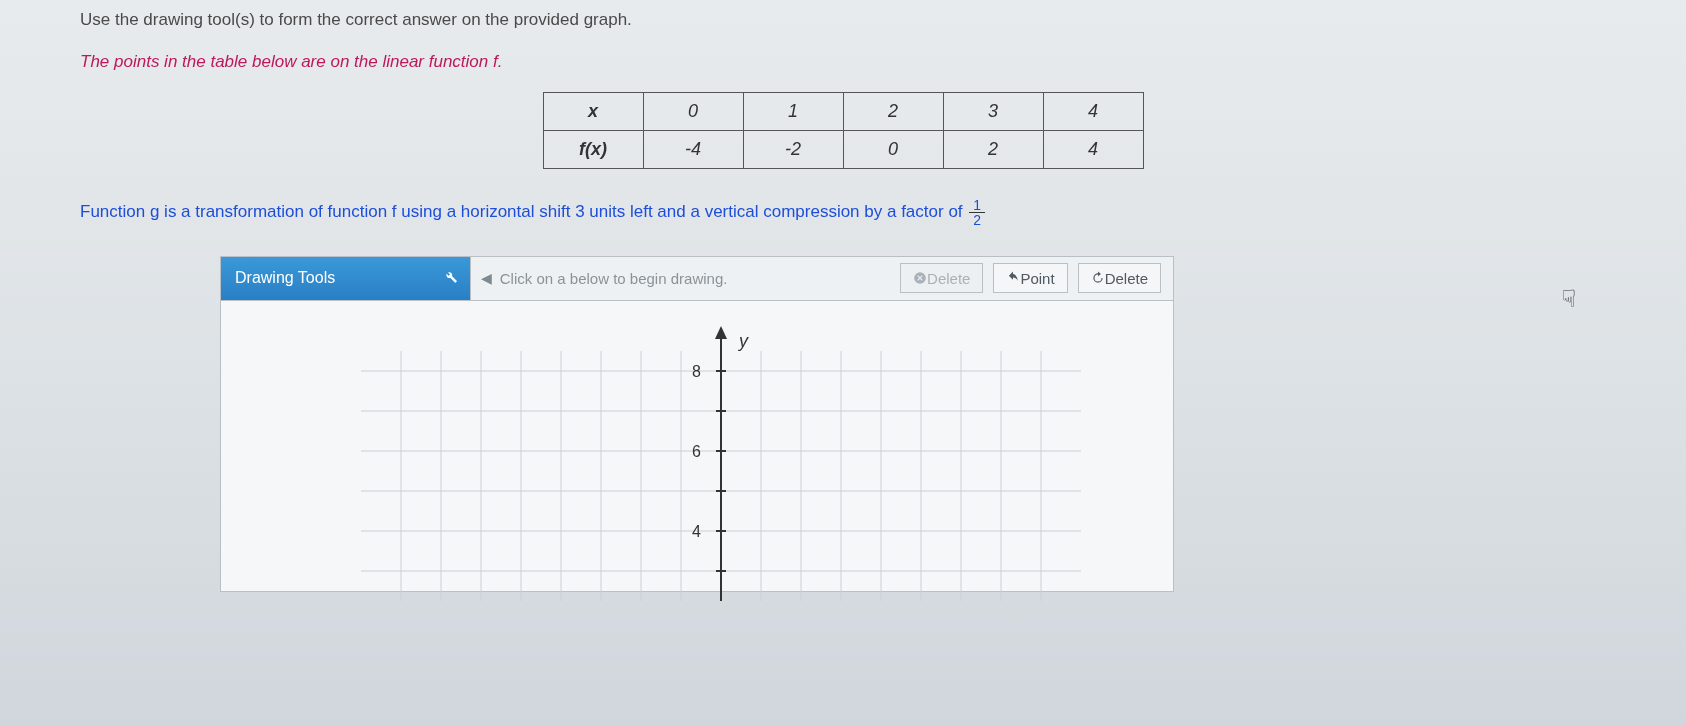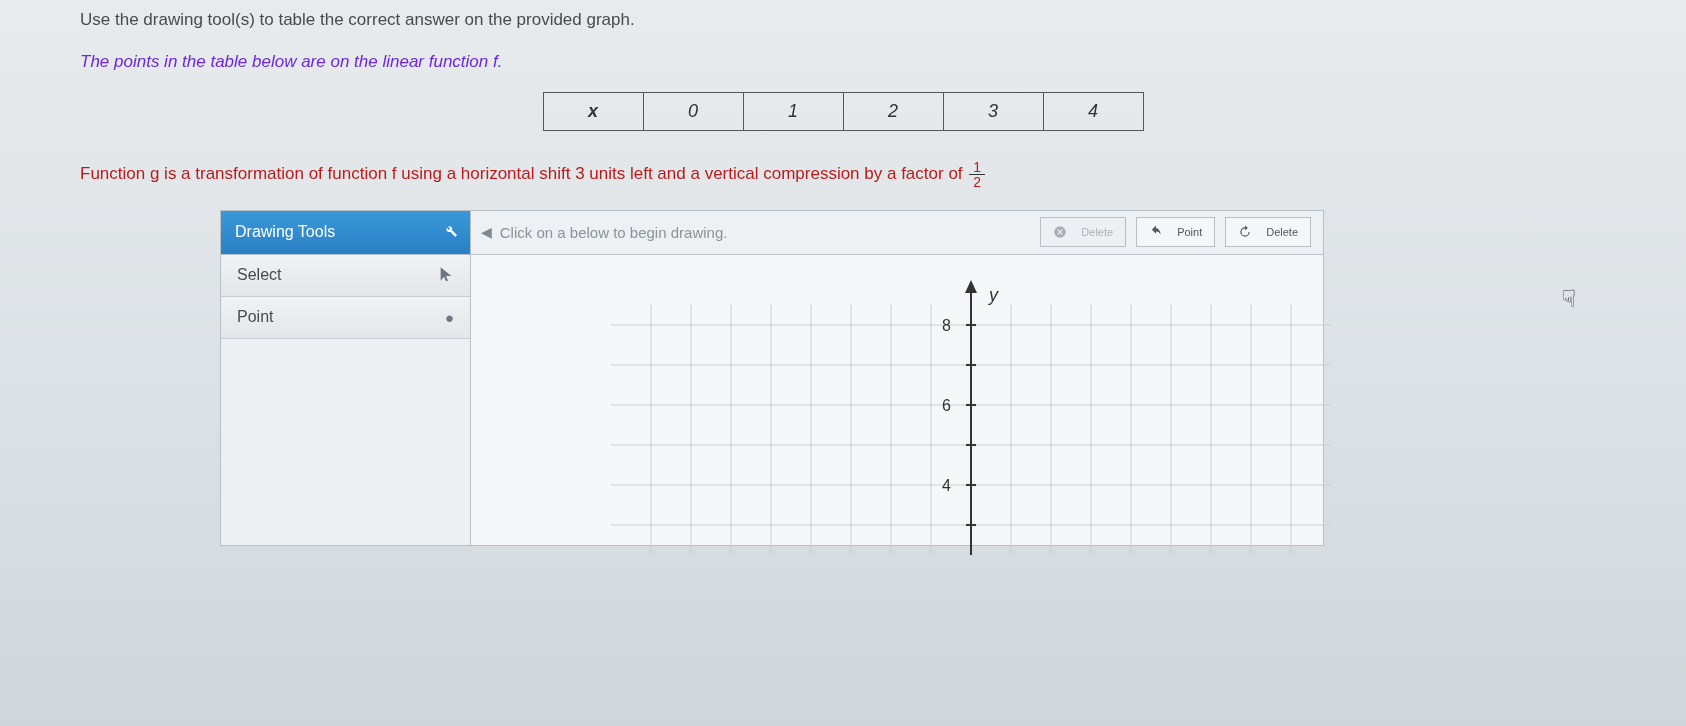--- a/index.html
+++ b/index.html
@@ -15,21 +15,21 @@
   }
   .instruction {
     font-size: 17px;
     color: #4a4a4a;
     margin-bottom: 22px;
     font-weight: 500;
   }
   .subtext {
     font-size: 17px;
     font-style: italic;
-    color: #6d28d9;
+    color: #be185d;
     margin-bottom: 20px;
   }
   .table-wrap {
     display: flex;
     justify-content: center;
     margin-bottom: 28px;
   }
   table.data {
     border-collapse: collapse;
   }
@@ -38,39 +38,39 @@
     width: 100px;
     height: 38px;
     text-align: center;
     font-size: 18px;
     background: rgba(255,255,255,0.05);
     font-style: italic;
   }
   table.data td.hdr { font-weight: bold; font-style: italic; }
   .question {
     font-size: 17px;
-    color: #b91c1c;
+    color: #1d4ed8;
     line-height: 1.8;
-    margin-bottom: 20px;
+    margin-bottom: 28px;
   }
   .frac {
     display: inline-flex;
     flex-direction: column;
     align-items: center;
     vertical-align: middle;
     font-size: 14px;
     line-height: 1;
     margin: 0 2px;
     font-style: normal;
   }
   .frac .num { border-bottom: 1px solid #333; padding: 0 4px; }
   .frac .den { padding: 0 4px; }
   .tool-container {
     margin-left: 140px;
-    width: 1104px;
+    width: 954px;
     background: #eef1f3;
     border: 1px solid #b8c0c6;
   }
   .tool-header {
     display: flex;
     align-items: stretch;
     height: 44px;
     border-bottom: 1px solid #b8c0c6;
   }
   .dt-title {
@@ -107,26 +107,26 @@
   .btn-group {
     display: flex;
     align-items: center;
     gap: 10px;
     padding-right: 12px;
     background: #eef1f3;
   }
   .tbtn {
     display: flex;
     align-items: center;
-    gap: 14px;
+    gap: 0;
     height: 30px;
     padding: 0 12px;
     border: 1px solid #b8c0c6;
     background: #f4f6f7;
-    font-size: 11px;
+    font-size: 15px;
     color: #505860;
     cursor: pointer;
   }
   .tbtn.disabled { color: #a9b1b8; background:#edf0f2; }
   .tbtn svg { width: 14px; height: 14px; }
   .tool-body {
     display: flex;
     height: 290px;
   }
   .tool-list {
@@ -163,34 +163,42 @@
     position: absolute;
     right: 110px;
     top: 285px;
     font-size: 24px;
     color: #333;
   }
 </style>
 </head>
 <body>
 
-<div class="instruction">Use the drawing tool(s) to table the correct answer on the provided graph.</div>
+<div class="instruction">Use the drawing tool(s) to form the correct answer on the provided graph.</div>
 <div class="subtext">The points in the table below are on the linear function f.</div>
 
 <div class="table-wrap">
   <table class="data">
     <tbody>
         <tr>
       <td class="hdr">x</td>
       <td>0</td>
       <td>1</td>
       <td>2</td>
       <td>3</td>
       <td>4</td>
     </tr>
+    <tr>
+      <td class="hdr">f(x)</td>
+      <td>-4</td>
+      <td>-2</td>
+      <td>0</td>
+      <td>2</td>
+      <td>4</td>
+    </tr>
   </tbody>
     </table>
 </div>
 
 <div class="question">
   <span>Function g is a transformation of function f using a horizontal shift 3 units left and a vertical compression by a factor of </span>
   <span class="frac">
     <span class="num">1</span>
     <span class="den">2</span>
   </span>
@@ -228,34 +236,20 @@
       </div>
       <div class="tbtn">
         <svg viewBox="0 0 24 24" fill="#505860">
             <path d="M12 4a8 8 0 108 8h-2a6 6 0 11-6-6v3l5-4-5-4v3z"></path>
           </svg>
         <span>Delete</span>
       </div>
     </div>
   </div>
   <div class="tool-body">
-    <div class="tool-list">
-      <div class="tool-row">
-        <span>Select</span>
-        <span class="ticon">
-          <svg width="16" height="16" viewBox="0 0 24 24" fill="#6d7780">
-              <path d="M4 2l0 20 5-6 3 7 3-1-3-7 8 0z"></path>
-            </svg>
-        </span>
-      </div>
-      <div class="tool-row">
-        <span>Point</span>
-        <span class="ticon">●</span>
-      </div>
-    </div>
     <div class="graph-area">
       <svg class="graph" viewBox="0 0 720 280">
 
         <g stroke="#c9d0d6" stroke-width="1">
           <line x1="0" y1="50" x2="720" y2="50"></line>
           <line x1="0" y1="90" x2="720" y2="90"></line>
           <line x1="0" y1="130" x2="720" y2="130"></line>
           <line x1="0" y1="170" x2="720" y2="170"></line>
           <line x1="0" y1="210" x2="720" y2="210"></line>
           <line x1="0" y1="250" x2="720" y2="250"></line>

